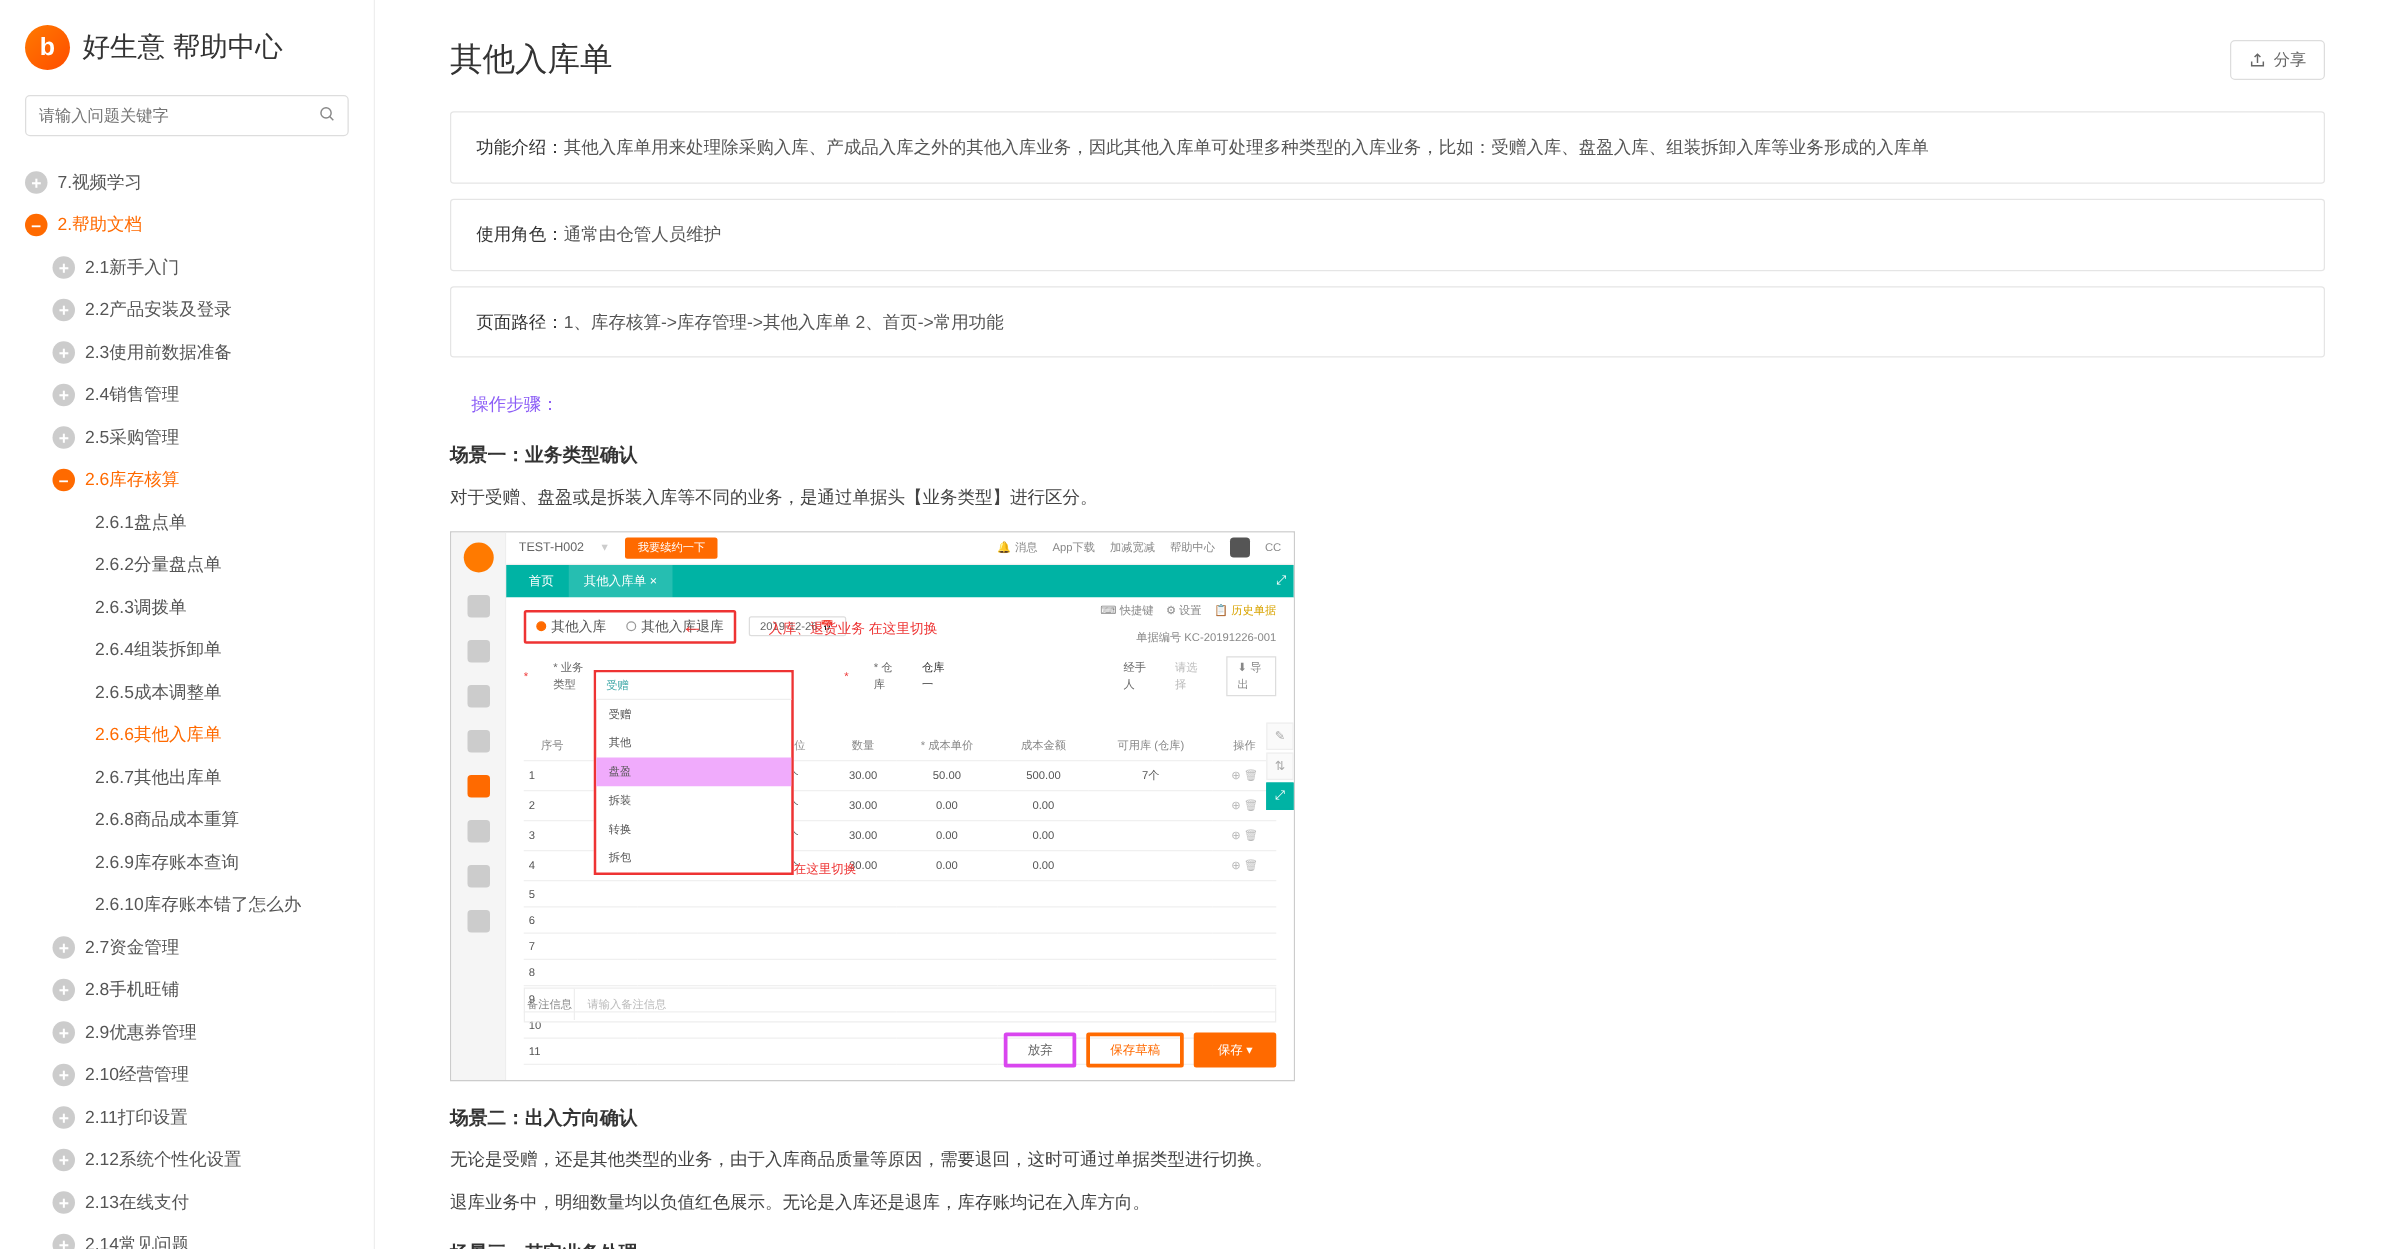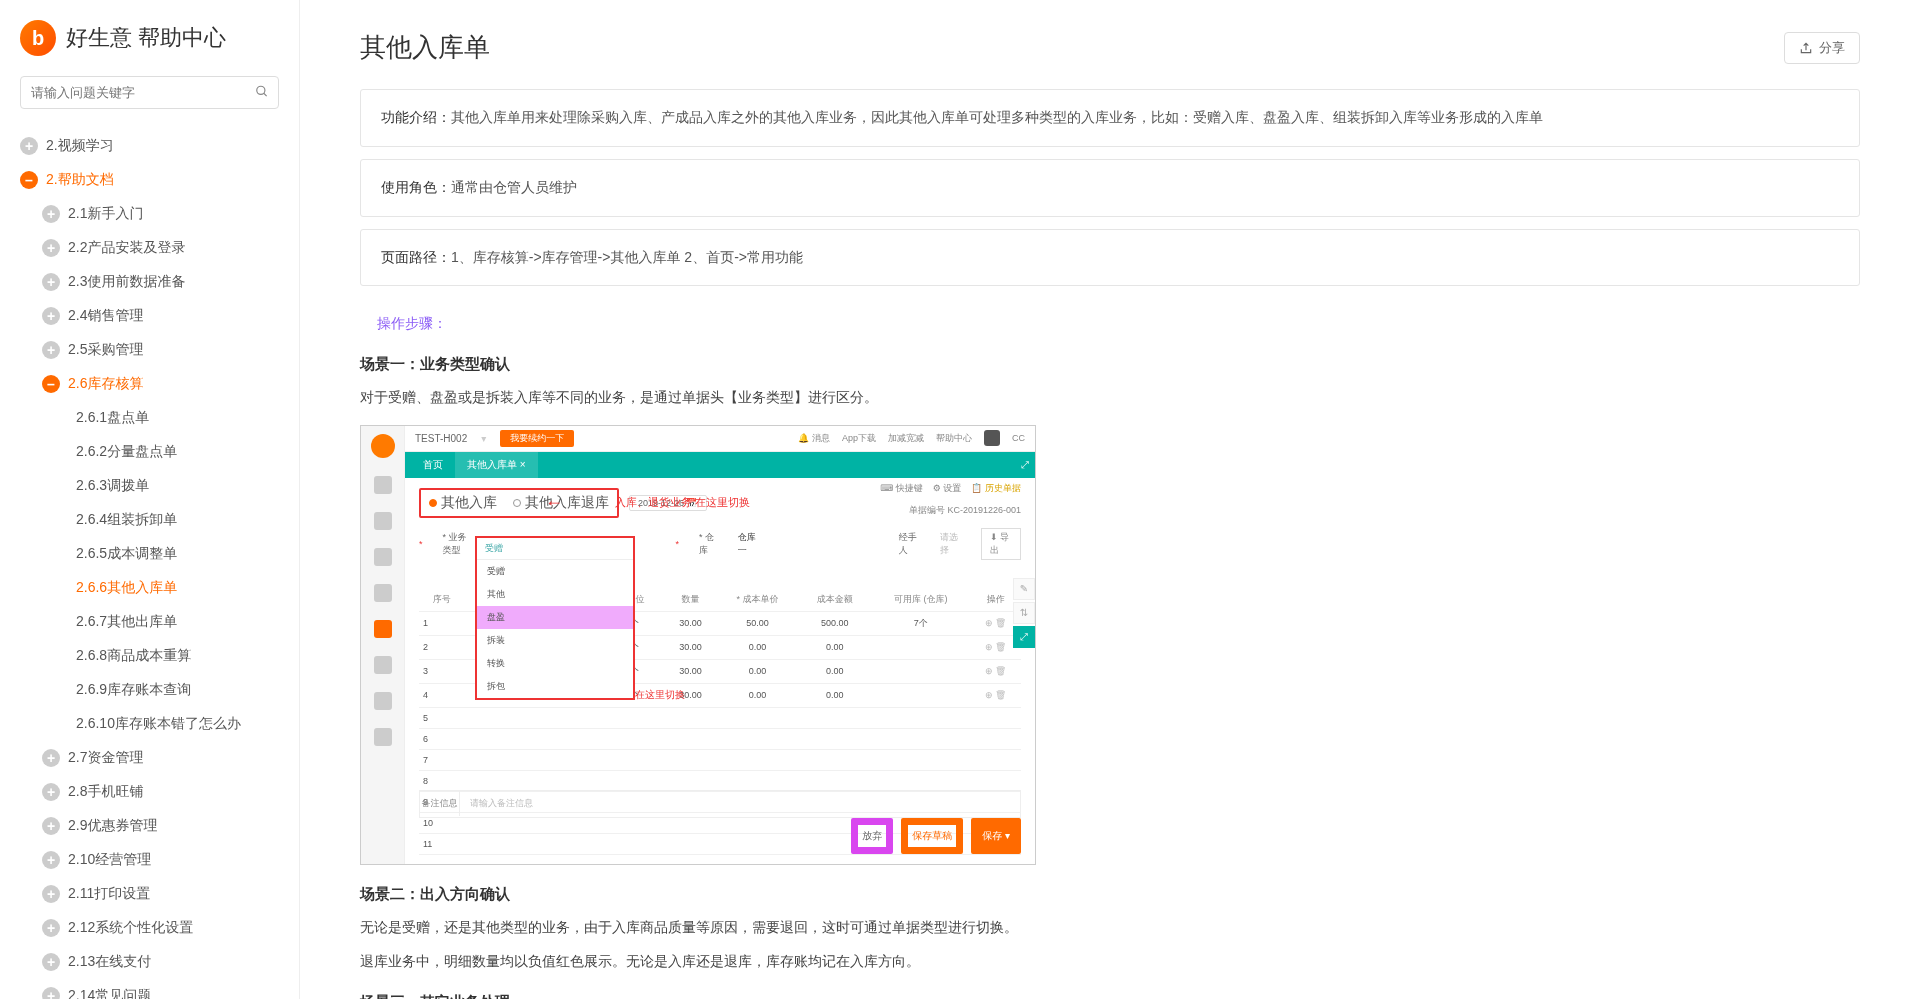--- a/index.html
+++ b/index.html
@@ -36,21 +36,21 @@
 .ss-left .ic.act { background: #ff6a00; }
 .ss-top { position: absolute; left: 44px; right: 0; top: 0; height: 26px; background: #fff; border-bottom: 1px solid #eee; display: flex; align-items: center; padding: 0 10px; font-size: 10px; color: #666; justify-content: space-between; }
 .ss-top .orange-btn { background: #ff6a00; color: #fff; padding: 2px 10px; border-radius: 2px; font-size: 9px; }
 .ss-top .rlinks { display: flex; gap: 12px; align-items: center; font-size: 9px; color: #888; }
 .ss-top .ava { width: 16px; height: 16px; background: #555; border-radius: 3px; }
 .ss-tabs { position: absolute; left: 44px; right: 0; top: 26px; height: 26px; background: #00b3a4; display: flex; align-items: center; padding-left: 6px; font-size: 10px; color: #fff; }
 .ss-tabs .tab { padding: 12px 12px; height: 100%; display: flex; align-items: center; }
 .ss-tabs .tab.act { background: rgba(255,255,255,0.15); }
 .ss-tabs .cls { position: absolute; right: 6px; color: #fff; }
 .ss-body { position: absolute; left: 44px; right: 0; top: 52px; bottom: 0; background: #fff; padding: 10px 14px; }
-.ss-redbox { border: 2px solid #e33; border-radius: 2px; padding: 4px 8px; display: inline-flex; gap: 16px; font-size: 14px; color: #555; align-items: center; }
+.ss-redbox { border: 2px solid #e33; border-radius: 2px; padding: 4px 8px; display: inline-flex; gap: 16px; font-size: 11px; color: #555; align-items: center; }
 .ss-redbox .dot { width: 8px; height: 8px; border: 1px solid #999; border-radius: 50%; display: inline-block; margin-right: 4px; }
 .ss-redbox .dot.on { background: #ff6a00; border-color: #ff6a00; }
 .ss-date { display: inline-block; border: 1px solid #ddd; padding: 2px 8px; font-size: 9px; color: #666; margin-left: 10px; border-radius: 2px; }
 .ss-arrow1 { position: absolute; left: 140px; top: 12px; color: #e33; font-size: 11px; }
 .ss-arrow1::before { content: "←"; font-size: 18px; margin-right: 60px; letter-spacing: -8px; }
 .ss-row2 { margin-top: 10px; display: flex; gap: 20px; font-size: 9px; color: #666; align-items: center; }
 .ss-dropdown { border: 2px solid #e33; width: 160px; background: #fff; font-size: 9px; color: #555; position: absolute; left: 70px; top: 58px; z-index: 5; }
 .ss-dropdown .hd { background: #fff; padding: 4px 8px; border-bottom: 1px solid #eee; color: #4aa; }
 .ss-dropdown .it { padding: 5px 10px; }
 .ss-dropdown .it.hl { background: #f0abfc; font-family: Liberation Serif, serif; }
@@ -63,21 +63,21 @@
 .ss-right-tabs { position: absolute; right: 14px; top: 4px; font-size: 9px; color: #888; display: flex; gap: 10px; align-items: center; }
 .ss-right-tabs .yt { color: #d9a400; }
 .ss-code { position: absolute; right: 14px; top: 26px; font-size: 9px; color: #888; }
 .ss-rtool { position: absolute; right: 0; top: 100px; width: 22px; display: flex; flex-direction: column; gap: 2px; }
 .ss-rtool div { width: 22px; height: 22px; border: 1px solid #eee; background: #fafafa; font-size: 10px; display: flex; align-items: center; justify-content: center; color: #aaa; }
 .ss-rtool .g { background: #00b3a4; color: #fff; border-color: #00b3a4; }
 .ss-memo { position: absolute; left: 14px; bottom: 46px; right: 14px; height: 28px; border: 1px solid #eee; display: flex; align-items: center; font-size: 9px; }
 .ss-memo .ml { width: 40px; text-align: center; color: #888; border-right: 1px solid #eee; padding: 6px 0; }
 .ss-memo .mi { flex: 1; padding: 0 10px; color: #bbb; }
 .ss-foot { position: absolute; right: 14px; bottom: 10px; display: flex; gap: 8px; font-size: 10px; }
-.ss-foot .b { border: 7px solid #d946ef; padding: 4px 4px; border-radius: 2px; color: #666; }
+.ss-foot .b { border: 3px solid #d946ef; padding: 4px 16px; border-radius: 2px; color: #666; }
 .ss-foot .b.o1 { border-color: #ff6a00; color: #ff6a00; }
 .ss-foot .b.o2 { background: #ff6a00; color: #fff; border-color: #ff6a00; }
 </style>
 </head>
 <body>
 
 <div class="container">
   <aside class="sidebar">
     <div class="logo-row">
       <div class="logo">b</div>
@@ -88,21 +88,21 @@
       <span class="sicon">
         <svg width="14" height="14" viewBox="0 0 24 24" fill="none" stroke="#888" stroke-width="2">
             <circle cx="10" cy="10" r="7"></circle>
             <line x1="20" y1="20" x2="15" y2="15"></line>
           </svg>
       </span>
     </div>
     <ul class="nav" id="nav">
         <li class="">
           <span class="ico">+</span>
-          <span>2.视频学习</span>
+          <span>7.视频学习</span>
         </li>
         <li class="active">
           <span class="ico minus">–</span>
           <span>2.帮助文档</span>
         </li>
         <li class="sub1">
           <span class="ico">+</span>
           <span>2.1新手入门</span>
         </li>
         <li class="sub1">

